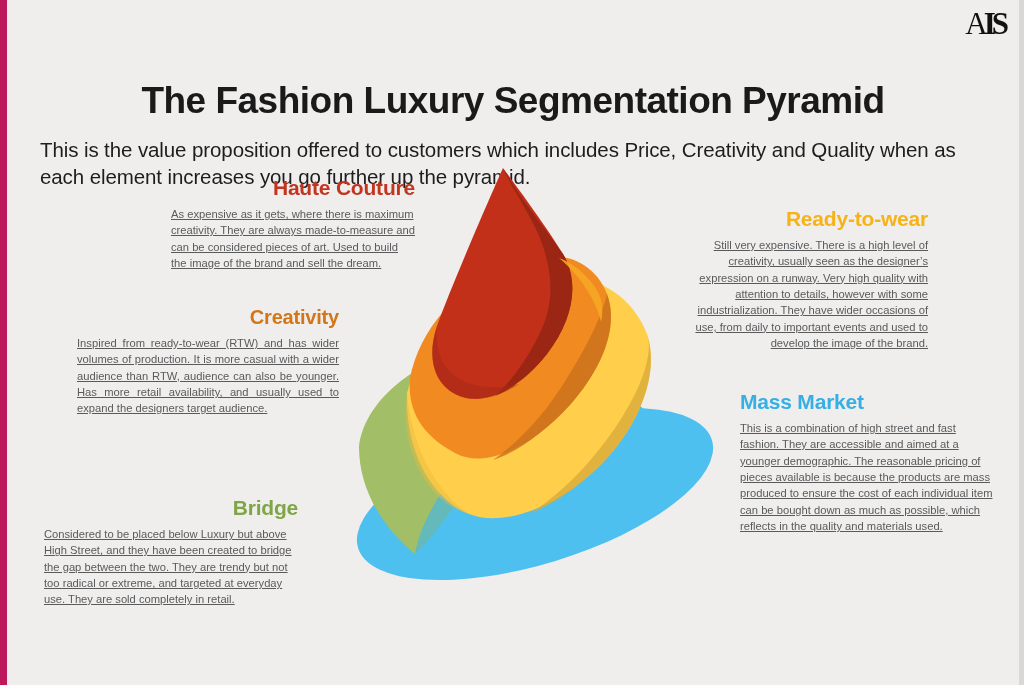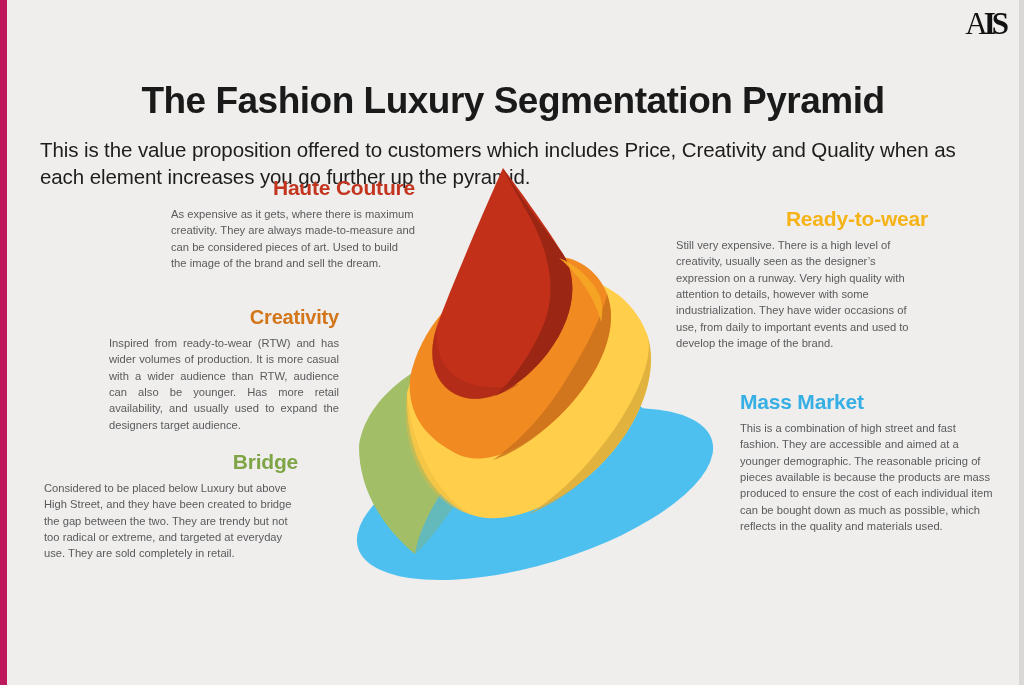--- a/index.html
+++ b/index.html
@@ -63,40 +63,41 @@
     font-size:20px;
     font-weight:bold;
     line-height:1.1;
     letter-spacing:-0.2px;
   }
   .block p{
     margin:0;
     font-size:11.2px;
     line-height:1.46;
     color:#595a5c;
+    text-decoration:underline;
   }
 
   #blk-haute{left:150px;top:176px;width:258px;}
   #blk-haute h3{color:#c3351f;text-align:right;font-size:21px;}
   #blk-haute p{text-align:left;padding-left:14px;}
 
   #blk-rtw{left:669px;top:207px;width:252px;}
   #blk-rtw h3{color:#f6b317;text-align:right;font-size:21px;}
-  #blk-rtw p{text-align:left;}
+  #blk-rtw p{text-align:right;}
 
   #blk-diff{left:70px;top:306px;width:262px;}
   #blk-diff h3{color:#d3761a;text-align:right;font-size:20px;}
-  #blk-diff p{text-align:justify;margin-left:32px;}
+  #blk-diff p{text-align:justify;}
 
   #blk-mass{left:733px;top:390px;width:253px;}
   #blk-mass h3{color:#36afe4;text-align:left;font-size:21px;}
   #blk-mass p{text-align:left;}
 
   #blk-bridge{left:37px;top:450px;width:254px;}
-  #blk-bridge h3{color:#7fa546;text-align:right;font-size:21px;}
+  #blk-bridge h3{color:#7fa546;text-align:right;font-size:21px;margin-top:46px;}
   #blk-bridge p{text-align:left;}
 
   
   #footer-url{
     position:absolute;left:0;right:0;top:578px;
     text-align:center;
     font-size:25px;
     font-weight:bold;
     color:#111;
     letter-spacing:-0.3px;

